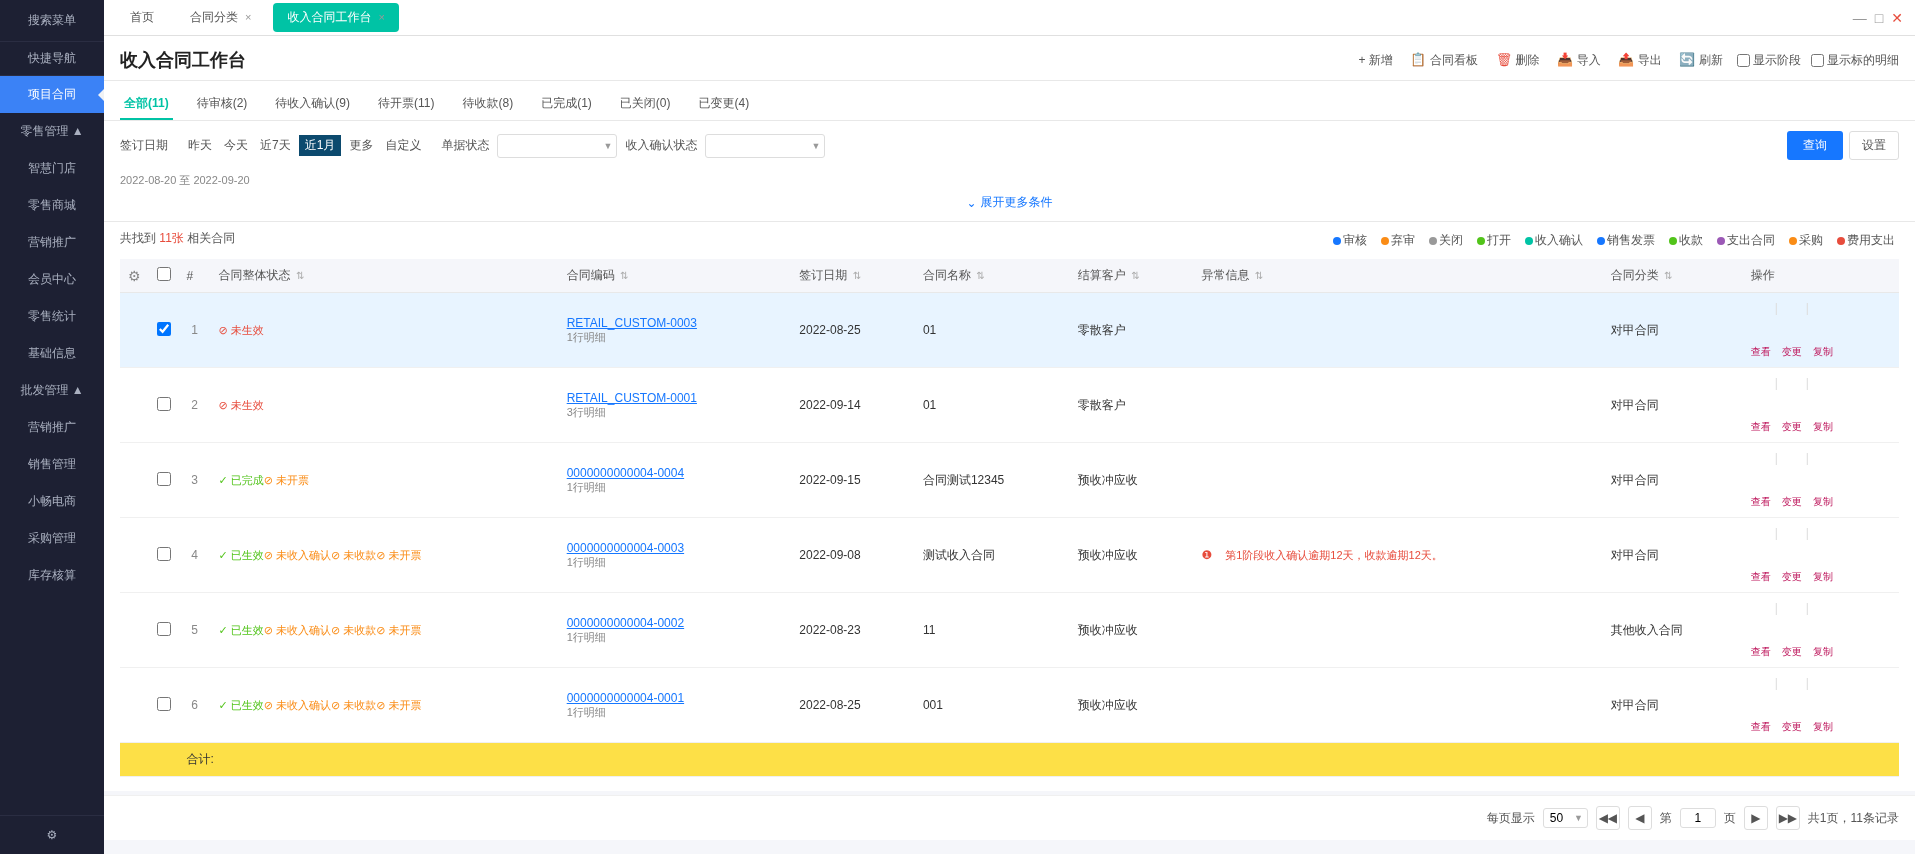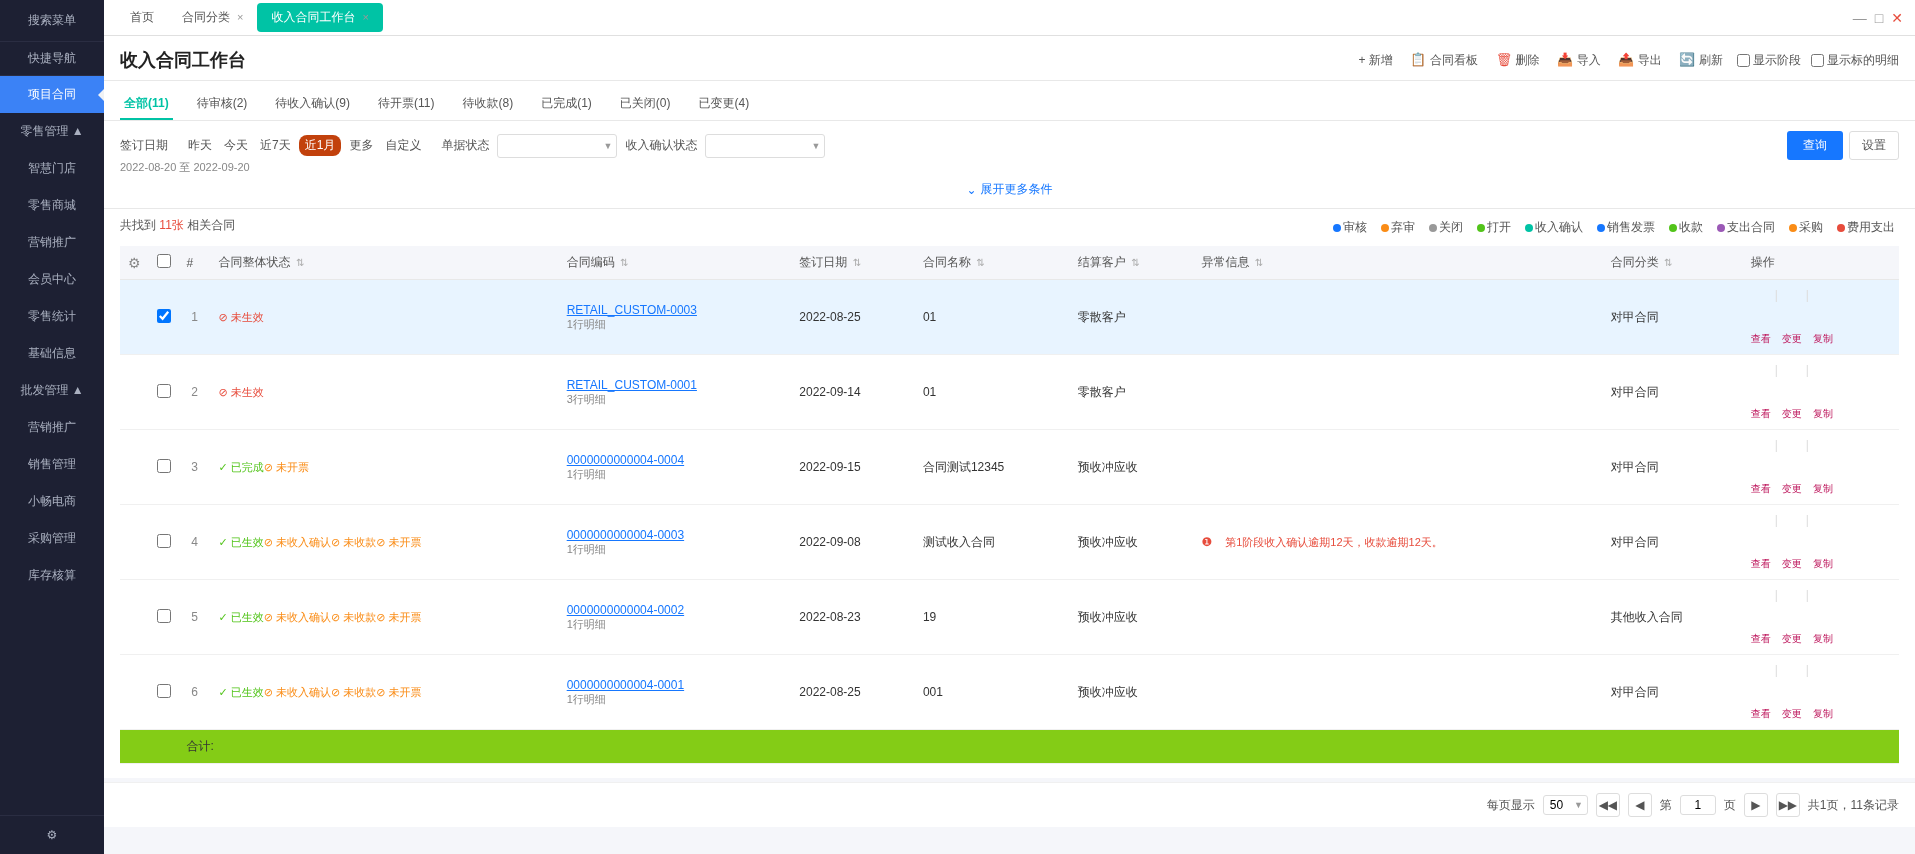--- a/index.html
+++ b/index.html
@@ -11,21 +11,21 @@
     .sidebar-nav { padding: 8px; font-size: 12px; color: #aab0c0; text-align: center; border-bottom: 1px solid #2a2d42; cursor: pointer; }
     .sidebar-item { padding: 10px 8px; font-size: 12px; color: #aab0c0; text-align: center; cursor: pointer; position: relative; }
     .sidebar-item.active { background: #3b82f6; color: #fff; }
     .sidebar-item.active::after { content: ''; position: absolute; right: 0; top: 50%; transform: translateY(-50%); border-top: 6px solid transparent; border-bottom: 6px solid transparent; border-right: 6px solid #f0f2f5; }
     .sidebar-bottom { margin-top: auto; padding: 12px 8px; text-align: center; color: #aab0c0; border-top: 1px solid #2a2d42; cursor: pointer; }
 
     
     .main { flex: 1; display: flex; flex-direction: column; height: 854px; overflow: hidden; }
 
     
-    .tabbar { background: #fff; display: flex; align-items: center; border-bottom: 1px solid #e0e0e0; height: 36px; padding: 0 12px; gap: 0; }
+    .tabbar { background: #fff; display: flex; align-items: center; border-bottom: 1px solid #e0e0e0; height: 36px; padding: 0 12px; gap: 8px; }
     .tabbar-item { padding: 6px 14px; font-size: 12px; color: #555; cursor: pointer; border-radius: 4px 4px 0 0; }
     .tabbar-item.active { background: #00c3a5; color: #fff; border-radius: 4px; }
     .tabbar-close { margin-left: 4px; color: #999; cursor: pointer; font-size: 11px; }
     .tabbar-item:first-child { color: #555; background: none; }
     .window-controls { margin-left: auto; display: flex; gap: 8px; align-items: center; color: #999; cursor: pointer; font-size: 14px; }
 
     
     .page-content { flex: 1; overflow-y: auto; padding: 0; background: #f5f6fa; }
 
     
@@ -40,21 +40,21 @@
     .filter-tabs { background: #fff; padding: 8px 16px 0; border-bottom: 1px solid #e8e8e8; display: flex; gap: 20px; }
     .filter-tab { padding: 6px 4px; font-size: 12px; color: #555; cursor: pointer; border-bottom: 2px solid transparent; }
     .filter-tab.active { color: #00c3a5; border-bottom: 2px solid #00c3a5; font-weight: 600; }
 
     
     .filter-area { background: #fff; padding: 10px 16px; border-bottom: 1px solid #e8e8e8; }
     .filter-row { display: flex; align-items: center; gap: 16px; flex-wrap: wrap; }
     .filter-label { font-size: 12px; color: #555; white-space: nowrap; }
     .filter-date-btns { display: flex; gap: 4px; align-items: center; }
     .date-btn { font-size: 12px; color: #555; cursor: pointer; padding: 2px 4px; }
-    .date-btn.active { background: #c2410c; color: #fff; border-radius: 8px; padding: 2px 6px; }
+    .date-btn.active { background: #0c4a6e; color: #fff; border-radius: 0; padding: 2px 6px; }
     .filter-select-group { display: flex; align-items: center; gap: 8px; }
     .filter-select { border: 1px solid #ddd; border-radius: 3px; padding: 4px 20px 4px 6px; font-size: 12px; color: #555; cursor: pointer; background: #fff; min-width: 120px; appearance: none; -webkit-appearance: none; position: relative; }
     .select-wrapper { position: relative; display: inline-block; }
     .select-wrapper::after { content: '▼'; position: absolute; right: 5px; top: 50%; transform: translateY(-50%); font-size: 9px; color: #999; pointer-events: none; }
     .filter-query-btn { background: #1677ff; color: #fff; border: none; border-radius: 3px; padding: 5px 16px; font-size: 12px; cursor: pointer; }
     .filter-setting-btn { background: #fff; color: #555; border: 1px solid #ddd; border-radius: 3px; padding: 5px 12px; font-size: 12px; cursor: pointer; }
     .expand-btn { display: flex; align-items: center; gap: 4px; color: #1677ff; font-size: 12px; cursor: pointer; margin: 6px auto 0; width: fit-content; }
 
     
     .table-area { background: #fff; margin: 0; padding: 0 16px; }
@@ -72,21 +72,21 @@
     .tbl-btn .dot.purple { background: #9b59b6; }
     .tbl-btn .dot.gray { background: #999; }
 
     
     table { width: 100%; border-collapse: collapse; font-size: 12px; }
     thead tr { background: #f5f6fa; }
     thead th { padding: 8px 8px; text-align: left; font-weight: 500; color: #555; border-bottom: 1px solid #e8e8e8; white-space: nowrap; font-size: 12px; }
     thead th .sort { color: #aaa; margin-left: 2px; font-size: 10px; }
     tbody tr { border-bottom: 1px solid #f0f0f0; }
     tbody tr.selected { background: #e8f4ff; }
-    tbody tr.summary { background: #84cc16; }
+    tbody tr.summary { background: #fde047; }
     tbody td { padding: 8px 8px; vertical-align: middle; }
     .status-badge { display: inline-flex; align-items: center; gap: 3px; font-size: 11px; }
     .status-icon { font-size: 11px; }
     .status-red { color: #e74c3c; }
     .status-green { color: #52c41a; }
     .status-orange { color: #fa8c16; }
     .contract-code { color: #1677ff; text-decoration: underline; cursor: pointer; font-size: 12px; }
     .row-detail { color: #888; font-size: 11px; }
     .action-links { display: flex; gap: 4px; }
     .action-link { color: #be185d; cursor: pointer; font-size: 10px; margin-top: 44px; }
@@ -228,21 +228,21 @@
             <select class="filter-select">
               <option></option>
             </select>
           </div>
         </div>
         <div style="margin-left:auto; display:flex; gap:6px;">
           <button class="filter-query-btn">查询</button>
           <button class="filter-setting-btn">设置</button>
         </div>
       </div>
-      <div style="margin-top:0;">
+      <div style="margin-top:13px;">
         <span class="filter-label" style="color:#888; font-size:11px;">2022-08-20 至 2022-09-20</span>
       </div>
       <div class="expand-btn">
         <span>⌄</span>
         <span>展开更多条件</span>
       </div>
     </div>
 
     <div class="table-area">
       <div class="table-toolbar">
@@ -448,21 +448,21 @@
                     <span>未收款</span>
                   </div><div class="status-badge status-orange">
                     <span class="status-icon">⊘</span>
                     <span>未开票</span>
                   </div></td>
     <td>
       <div><span class="contract-code">0000000000004-0002</span></div>
       <div class="row-detail">1行明细</div>
     </td>
     <td>2022-08-23</td>
-    <td>19</td>
+    <td>11</td>
     <td>预收冲应收</td>
     <td></td>
     <td>其他收入合同</td>
     <td>
                   <div class="action-links">
                     <span class="action-link">查看</span>
                     <span class="action-sep">|</span>
                     <span class="action-link">变更</span>
                     <span class="action-sep">|</span>
                     <span class="action-link">复制</span>

